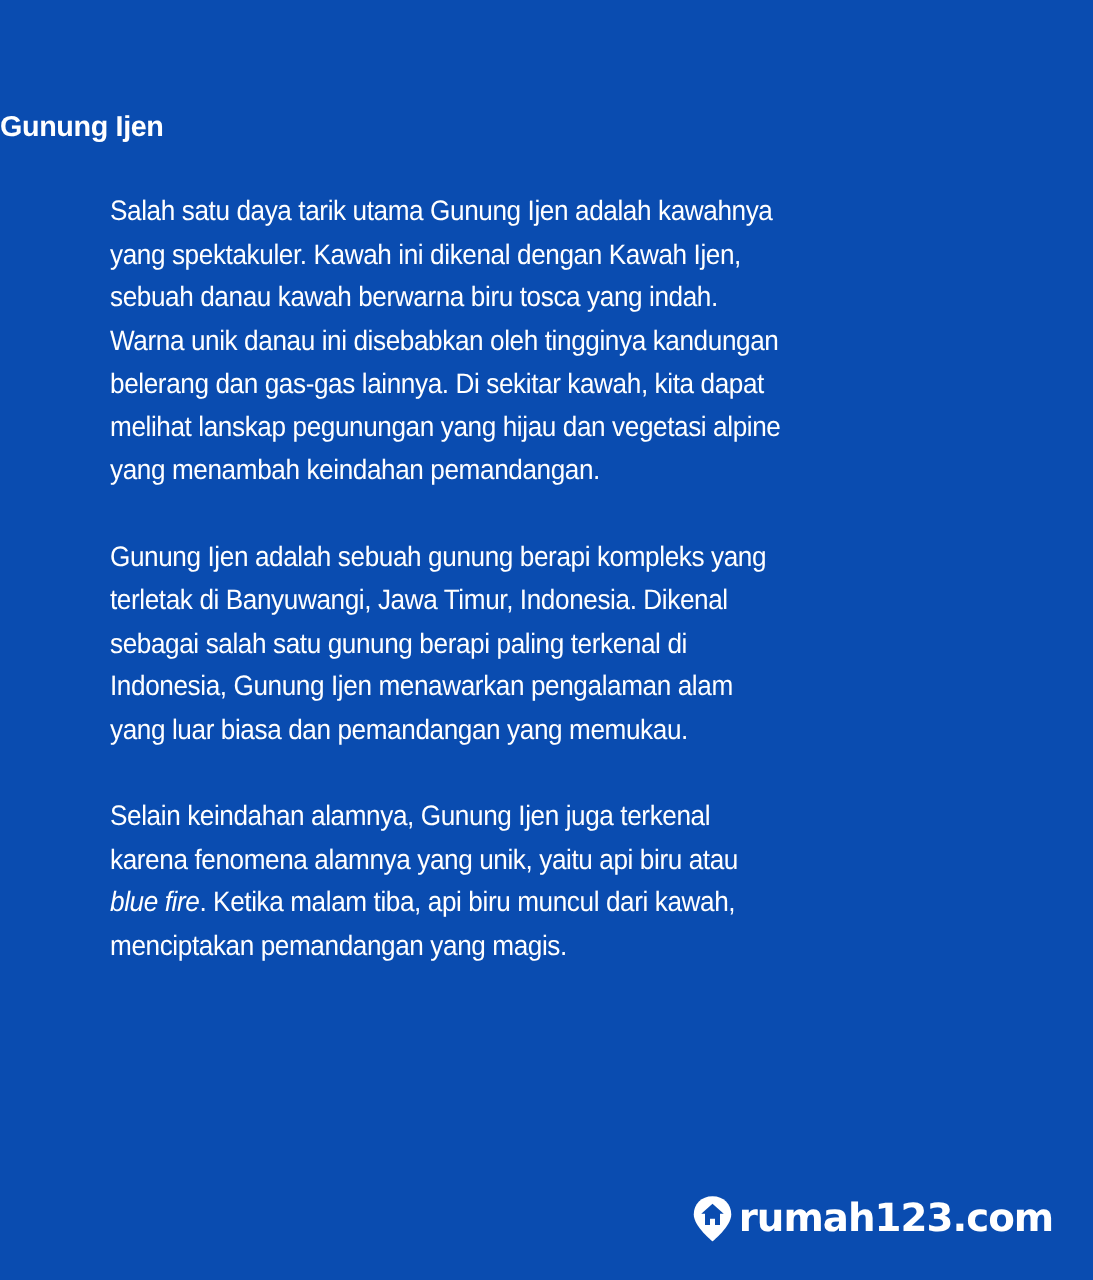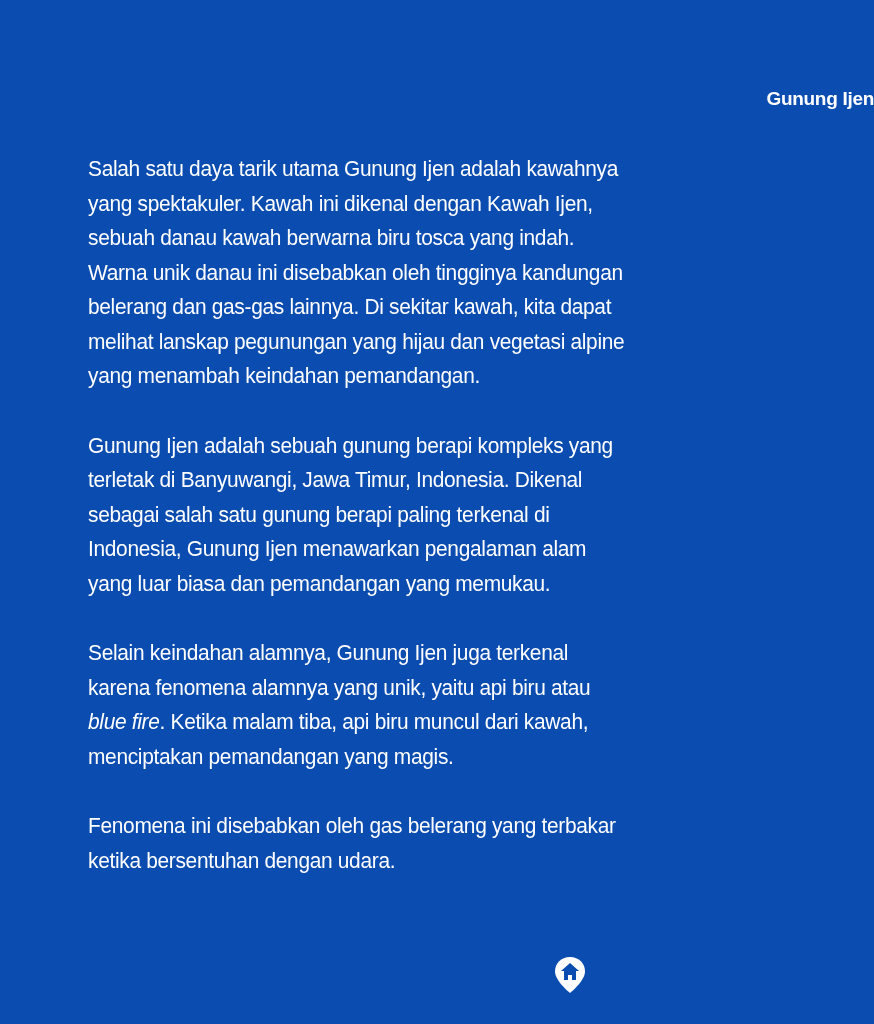--- a/index.html
+++ b/index.html
@@ -5,21 +5,21 @@
   html, body { margin: 0; padding: 0; }
   body {
     width: 874px; height: 1024px; overflow: hidden;
     background: #0a4cb0;
     font-family: "Liberation Sans", sans-serif;
     color: #ffffff;
     position: relative;
   }
   .title {
     position: absolute; top: 88px; left: 0; width: 874px;
-    text-align: right; font-size: 19px; font-weight: bold;
+    text-align: left; font-size: 23px; font-weight: bold;
     letter-spacing: -0.3px;
   }
   .content {
     position: absolute; left: 88px; top: 152px; width: 720px;
   }
   .para { margin: 0 0 35px 0; }
   .line {
     display: block; font-size: 22.5px; line-height: 34.5px;
     white-space: nowrap; letter-spacing: -0.35px;
     transform: scaleX(0.93); transform-origin: left center;
@@ -56,24 +56,21 @@
     <span class="line">sebagai salah satu gunung berapi paling terkenal di</span>
     <span class="line">Indonesia, Gunung Ijen menawarkan pengalaman alam</span>
     <span class="line">yang luar biasa dan pemandangan yang memukau.</span>
   </p>
   <p class="para">
     <span class="line">Selain keindahan alamnya, Gunung Ijen juga terkenal</span>
     <span class="line">karena fenomena alamnya yang unik, yaitu api biru atau</span>
     <span class="line"><span class="em">blue fire</span><span>. Ketika malam tiba, api biru muncul dari kawah,</span></span>
     <span class="line">menciptakan pemandangan yang magis.</span>
   </p>
-  <p class="para">
-    <span class="line">Fenomena ini disebabkan oleh gas belerang yang terbakar</span>
-    <span class="line">ketika bersentuhan dengan udara.</span>
-  </p>
 </div>
 
 <div class="logo">
   <svg viewBox="0 0 34 40">
     <path d="M17 2 C8 2 2 8.5 2 16.5 C2 26 17 38 17 38 C17 38 32 26 32 16.5 C32 8.5 26 2 17 2 Z" fill="#ffffff"></path>
     <path d="M17 8 L8 16 L11 16 L11 25 L15 25 L15 20 L19 20 L19 25 L23 25 L23 16 L26 16 Z" fill="#0a4cb0"></path>
   </svg>
+  <span class="logo-text">rumah123.com</span>
 </div>
 
 </body></html>

